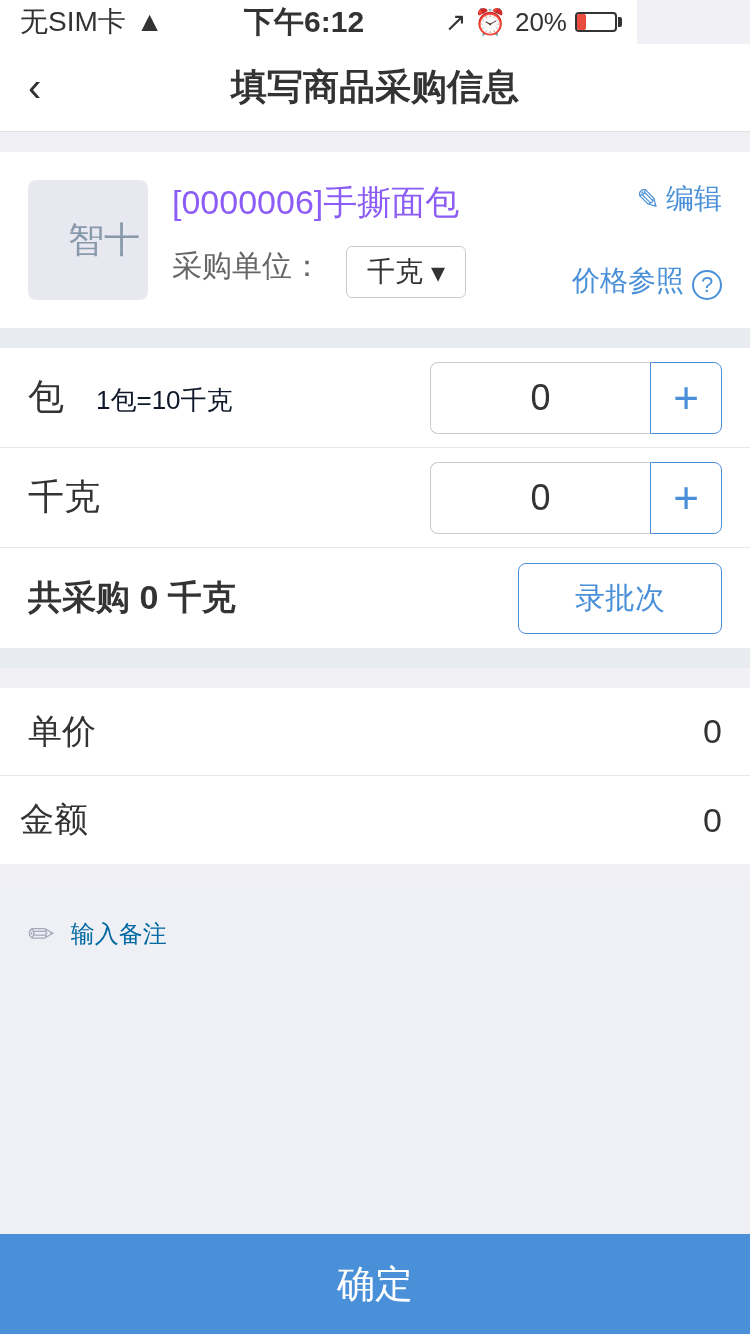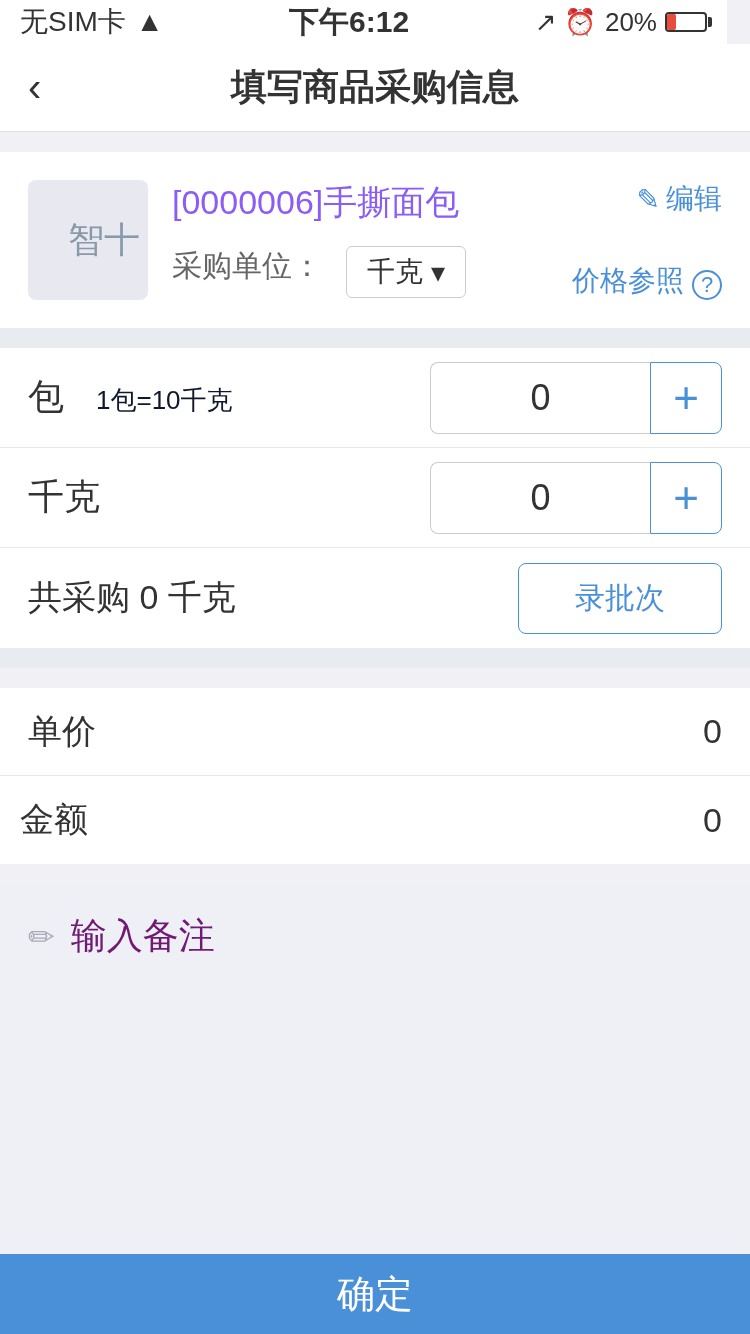--- a/index.html
+++ b/index.html
@@ -8,21 +8,21 @@
       width: 750px;
       min-height: 1334px;
       font-family: -apple-system, "PingFang SC", "Helvetica Neue", Arial, sans-serif;
       background: #f0f0f5;
       color: #333;
       font-size: 32px;
     }
 
     
     .status-bar {
-      width: 727px;
+      width: 637px;
       height: 44px;
       background: #fff;
       display: flex;
       align-items: center;
       justify-content: space-between;
       padding: 14px 20px;
       font-size: 28px;
       font-weight: 500;
     }
     .status-left {
@@ -246,20 +246,21 @@
       background: #fff;
       display: flex;
       align-items: center;
       justify-content: space-between;
       padding: 0 28px;
       height: 100px;
     }
     .total-text {
       font-size: 34px;
       color: #333;
+      font-weight: bold;
     }
     .batch-btn {
       border: 1px solid #4a90d9;
       border-radius: 8px;
       padding: 14px 56px;
       font-size: 30px;
       color: #4a90d9;
       background: #fff;
       cursor: pointer;
     }
@@ -298,38 +299,38 @@
       display: flex;
       align-items: center;
       gap: 16px;
       min-height: 100px;
     }
     .remark-icon {
       color: #aab;
       font-size: 32px;
     }
     .remark-placeholder {
-      font-size: 36px;
-      color: #701a75;
+      font-size: 24px;
+      color: #0369a1;
     }
 
     
     .content-area {
       background: #eef0f5;
       flex: 1;
       min-height: 300px;
     }
 
     
     .bottom-btn {
       position: fixed;
       bottom: 0;
       left: 0;
       width: 750px;
-      height: 80px;
+      height: 100px;
       background: #4a90d9;
       display: flex;
       align-items: center;
       justify-content: center;
       cursor: pointer;
     }
     .bottom-btn-label {
       font-size: 38px;
       color: #fff;
       font-weight: 500;

